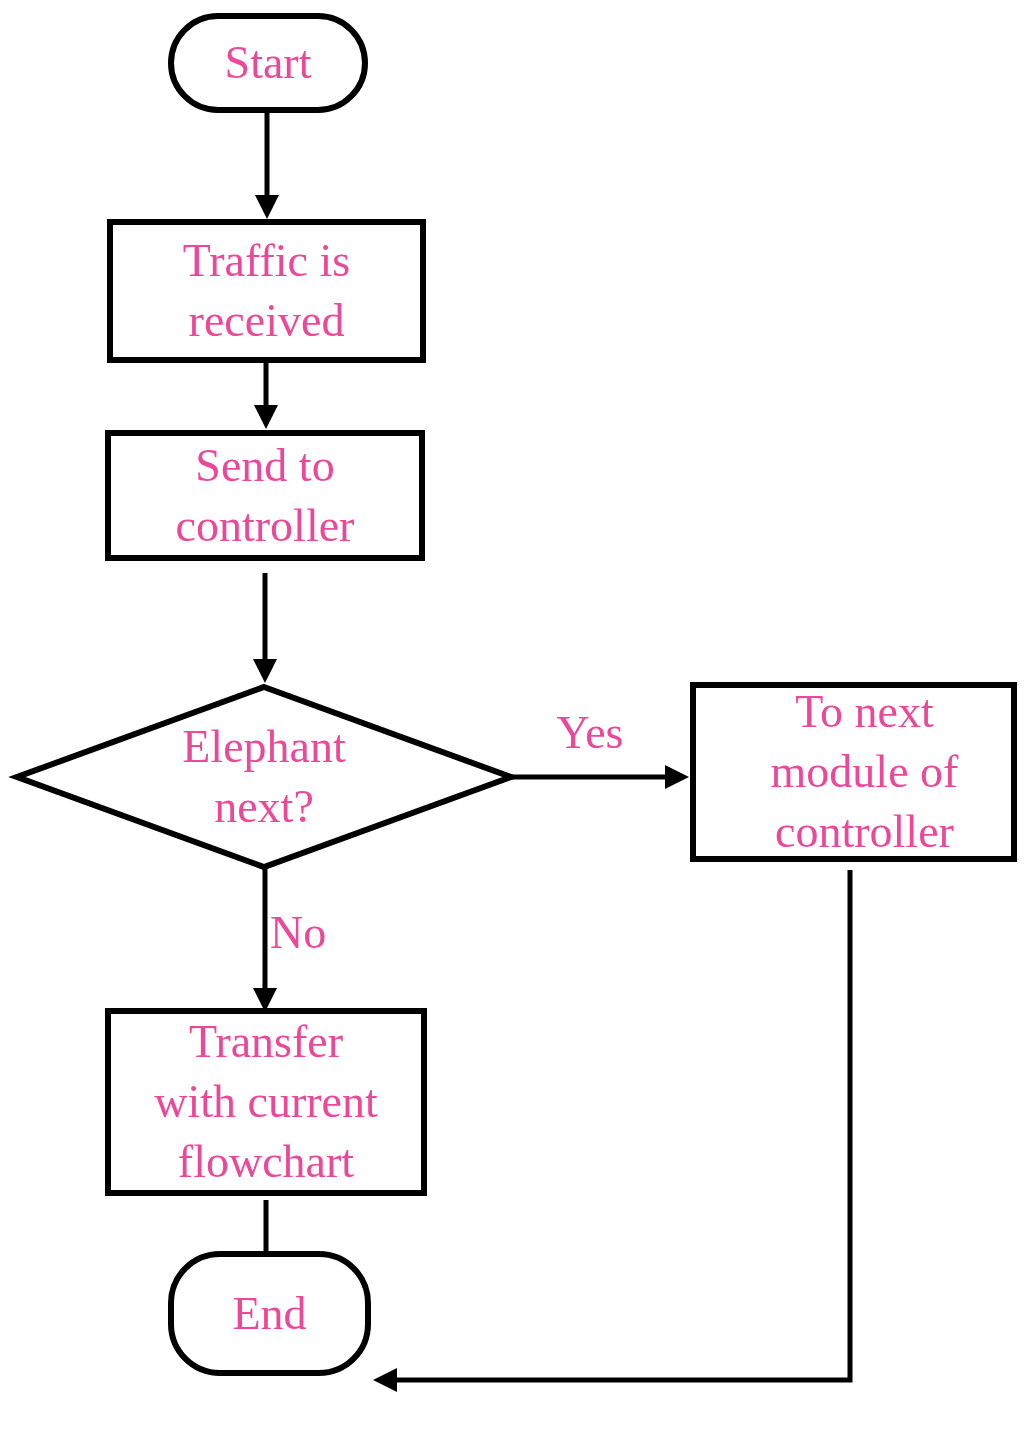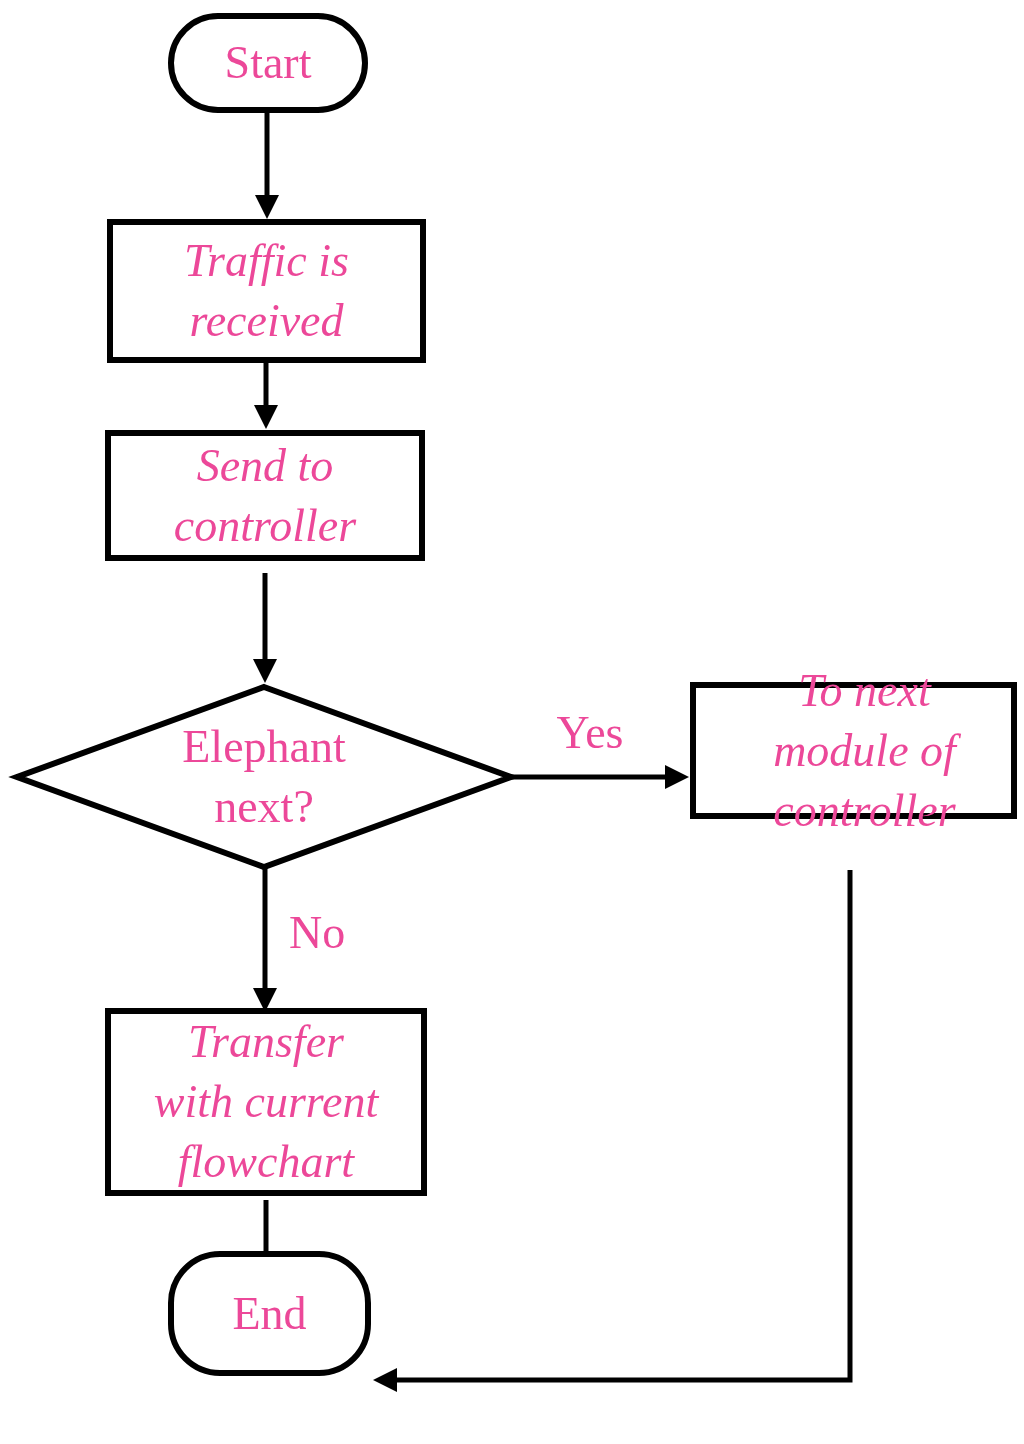--- a/index.html
+++ b/index.html
@@ -34,21 +34,20 @@
     line-height: 60px;
     white-space: pre-line;
     background: #ffffff;
   }
   .stadium {
     border: 6px solid #000000;
     border-radius: 52px;
   }
   .rect {
     border: 6px solid #000000;
-    font-style: italic;
   }
   .decision-label {
     position: absolute;
     display: flex;
     align-items: center;
     justify-content: center;
     text-align: center;
     font-size: 46px;
     line-height: 60px;
     white-space: pre-line;
@@ -122,33 +121,33 @@
   <div class="node rect" style="left:105px; top:430px; width:320px; height:131px;">
     <span>Send to
 controller</span>
   </div>
 
   <div class="decision-label" style="left:114px; top:716px; width:300px; height:122px;">
     <span>Elephant
 next?</span>
   </div>
 
-  <div class="node rect" style="left:690px; top:682px; width:327px; height:137px;padding-left:22px;">
+  <div class="node rect" style="left:690px; top:682px; width:327px; height:180px;padding-left:22px;">
     <span>To next
 module of
 controller</span>
   </div>
 
   <div class="node rect" style="left:105px; top:1008px; width:322px; height:188px;">
     <span>Transfer
 with current
 flowchart</span>
   </div>
 
   <div class="node stadium" style="left:168px; top:1251px; width:203px; height:125px;">
     <span>End</span>
   </div>
 
   <div class="edge-label center" style="left:541px; top:708px; width:94px;">Yes</div>
 
-  <div class="edge-label" style="left:287px; top:908px;">No</div>
+  <div class="edge-label" style="left:268px; top:908px;">No</div>
 
 </div>
 
 </body></html>

